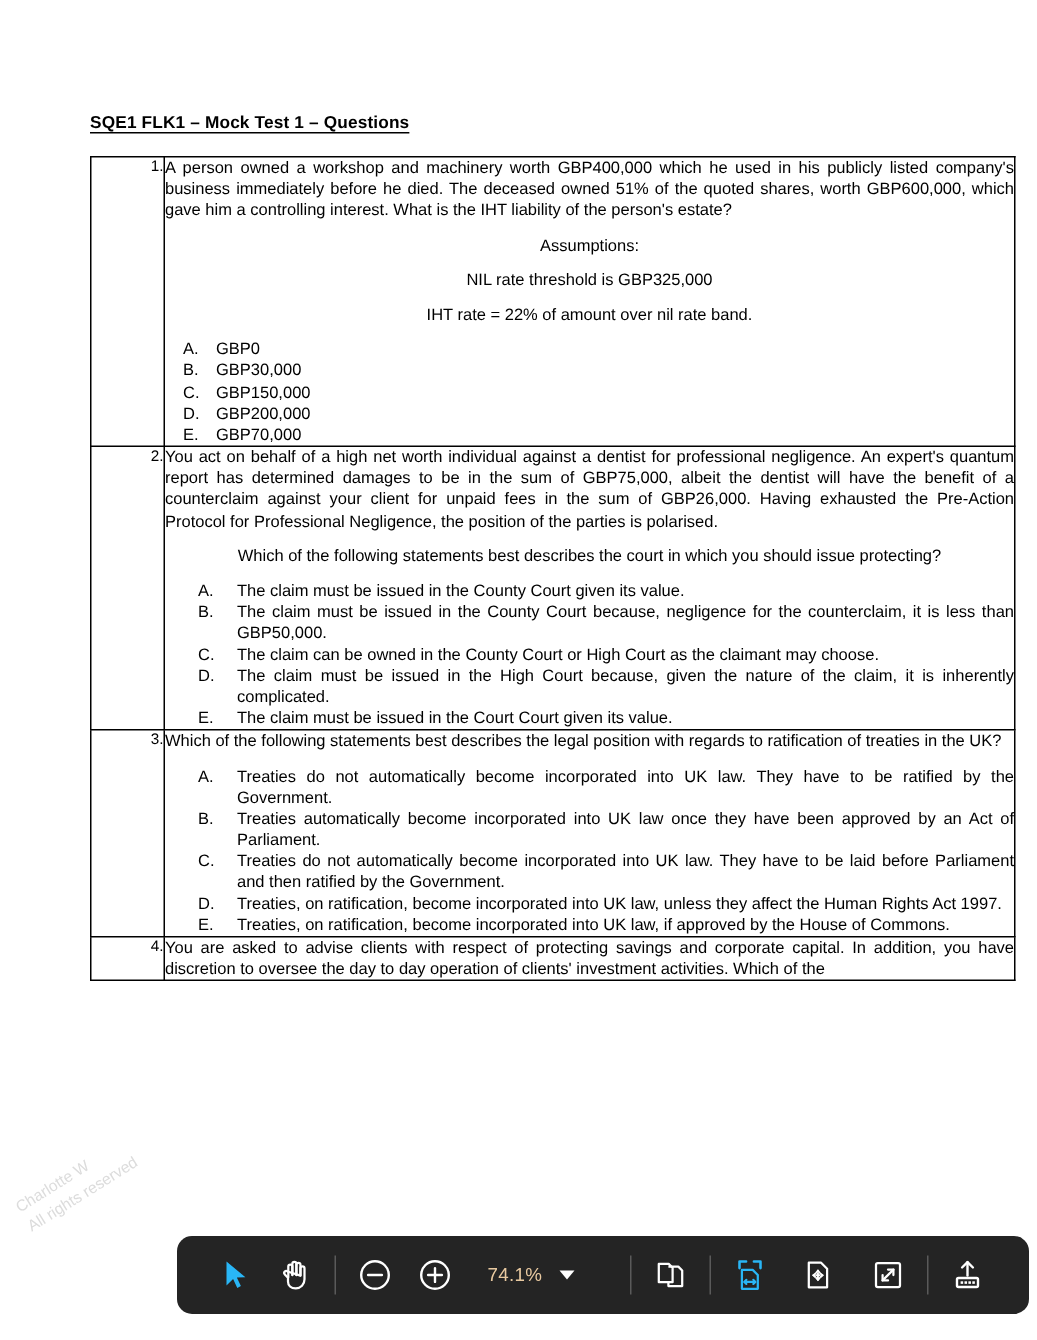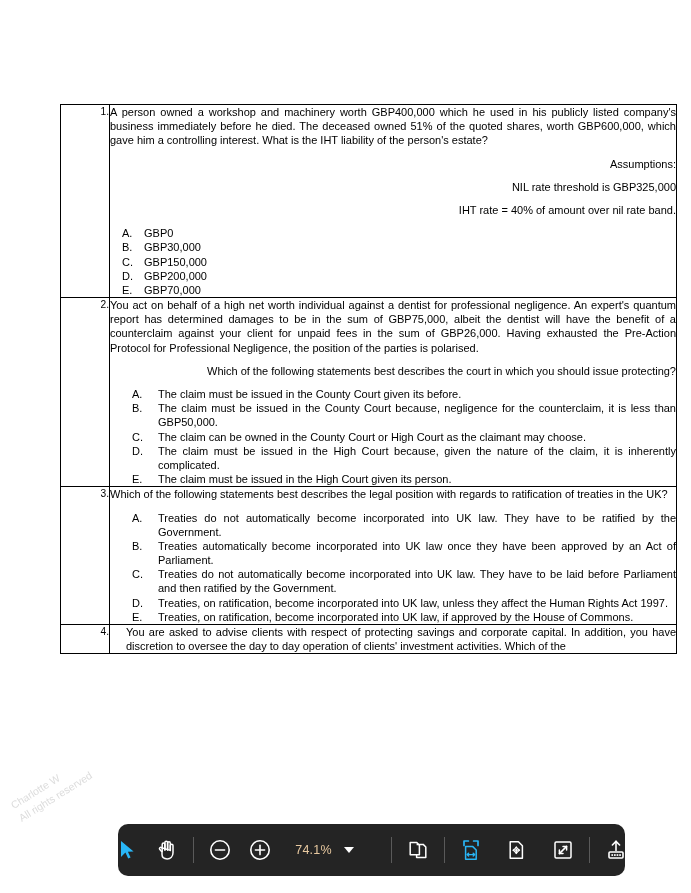--- a/index.html
+++ b/index.html
@@ -61,22 +61,22 @@
   .body-cell {
     padding: 5px 6px 8px 6px;
     font-size: 11px;
     line-height: 1.29;
   }
   .qpara {
     margin: 0 0 9px 0;
     text-align: justify;
     hyphens: none;
   }
-  .qpara:last-child { margin-bottom: 0; margin-left: 16px; }
-  .qpara.plain { text-align: right; }
+  .qpara:last-child { margin-bottom: 0; }
+  .qpara.plain { text-align: center; }
 
   
   .opts {
     margin: 0;
     padding: 0;
     list-style: none;
   }
   .opts li {
     position: relative;
     padding-left: 34px;
@@ -119,29 +119,28 @@
     white-space: nowrap;
     pointer-events: none;
     user-select: none;
   }
 
   
   .toolbar {
     position: absolute;
     left: 118px;
     top: 824px;
-    width: 507px;
+    width: 568px;
     height: 52px;
     background: #242424;
     border-radius: 10px;
     display: flex;
     align-items: center;
     box-sizing: border-box;
     padding: 0 22px;
-    justify-content: center;
   }
   .tb-btn {
     width: 34px;
     height: 34px;
     display: flex;
     align-items: center;
     justify-content: center;
     flex: none;
   }
   .tb-sep {
@@ -173,52 +172,53 @@
     border-right: 5px solid transparent;
     border-top: 6px solid #ffffff;
   }
   svg { display: block; }
 </style>
 </head>
 <body>
 
 <div class="page">
 
+  <div class="doc-title">SQE1 FLK1 – Mock Test 1 – Questions</div>
 
   <table class="qtable">
     <tbody>
 
       <tr>
         <td class="num-cell">1.</td>
         <td class="body-cell">
           <p class="qpara">A person owned a workshop and machinery worth GBP400,000 which he used in his publicly listed company's business immediately before he died.  The deceased owned 51% of the quoted shares, worth GBP600,000, which gave him a controlling interest.  What is the IHT liability of the person's estate?</p>
           <p class="qpara plain">Assumptions:</p>
           <p class="qpara plain">NIL rate threshold is GBP325,000</p>
-          <p class="qpara plain">IHT rate = 40% of amount over nil rate band.</p>
+          <p class="qpara plain">IHT rate = 22% of amount over nil rate band.</p>
           <ul class="opts">
             <li class="plain"><span class="opt-letter">A.</span><span>GBP0</span></li>
             <li class="plain"><span class="opt-letter">B.</span><span>GBP30,000</span></li>
             <li class="plain"><span class="opt-letter">C.</span><span>GBP150,000</span></li>
             <li class="plain"><span class="opt-letter">D.</span><span>GBP200,000</span></li>
             <li class="plain"><span class="opt-letter">E.</span><span>GBP70,000</span></li>
           </ul>
         </td>
       </tr>
 
       <tr>
         <td class="num-cell">2.</td>
         <td class="body-cell">
           <p class="qpara">You act on behalf of a high net worth individual against a dentist for professional negligence.  An expert's quantum report has determined damages to be in the sum of GBP75,000, albeit the dentist will have the benefit of a counterclaim against your client for unpaid fees in the sum of GBP26,000.  Having exhausted the Pre-Action Protocol for Professional Negligence, the position of the parties is polarised.</p>
           <p class="qpara plain">Which of the following statements best describes the court in which you should issue protecting?</p>
           <ul class="opts indented">
-            <li class="plain"><span class="opt-letter">A.</span><span>The claim must be issued in the County Court given its before.</span></li>
+            <li class="plain"><span class="opt-letter">A.</span><span>The claim must be issued in the County Court given its value.</span></li>
             <li><span class="opt-letter">B.</span><span>The claim must be issued in the County Court because, negligence for the counterclaim, it is less than GBP50,000.</span></li>
             <li class="plain"><span class="opt-letter">C.</span><span>The claim can be owned in the County Court or High Court as the claimant may choose.</span></li>
             <li><span class="opt-letter">D.</span><span>The claim must be issued in the High Court because, given the nature of the claim, it is inherently complicated.</span></li>
-            <li class="plain"><span class="opt-letter">E.</span><span>The claim must be issued in the High Court given its person.</span></li>
+            <li class="plain"><span class="opt-letter">E.</span><span>The claim must be issued in the Court Court given its value.</span></li>
           </ul>
         </td>
       </tr>
 
       <tr>
         <td class="num-cell">3.</td>
         <td class="body-cell">
           <p class="qpara">Which of the following statements best describes the legal position with regards to ratification of treaties in the UK?</p>
           <ul class="opts indented">
             <li><span class="opt-letter">A.</span><span>Treaties do not automatically become incorporated into UK law.  They have to be ratified by the Government.</span></li>

